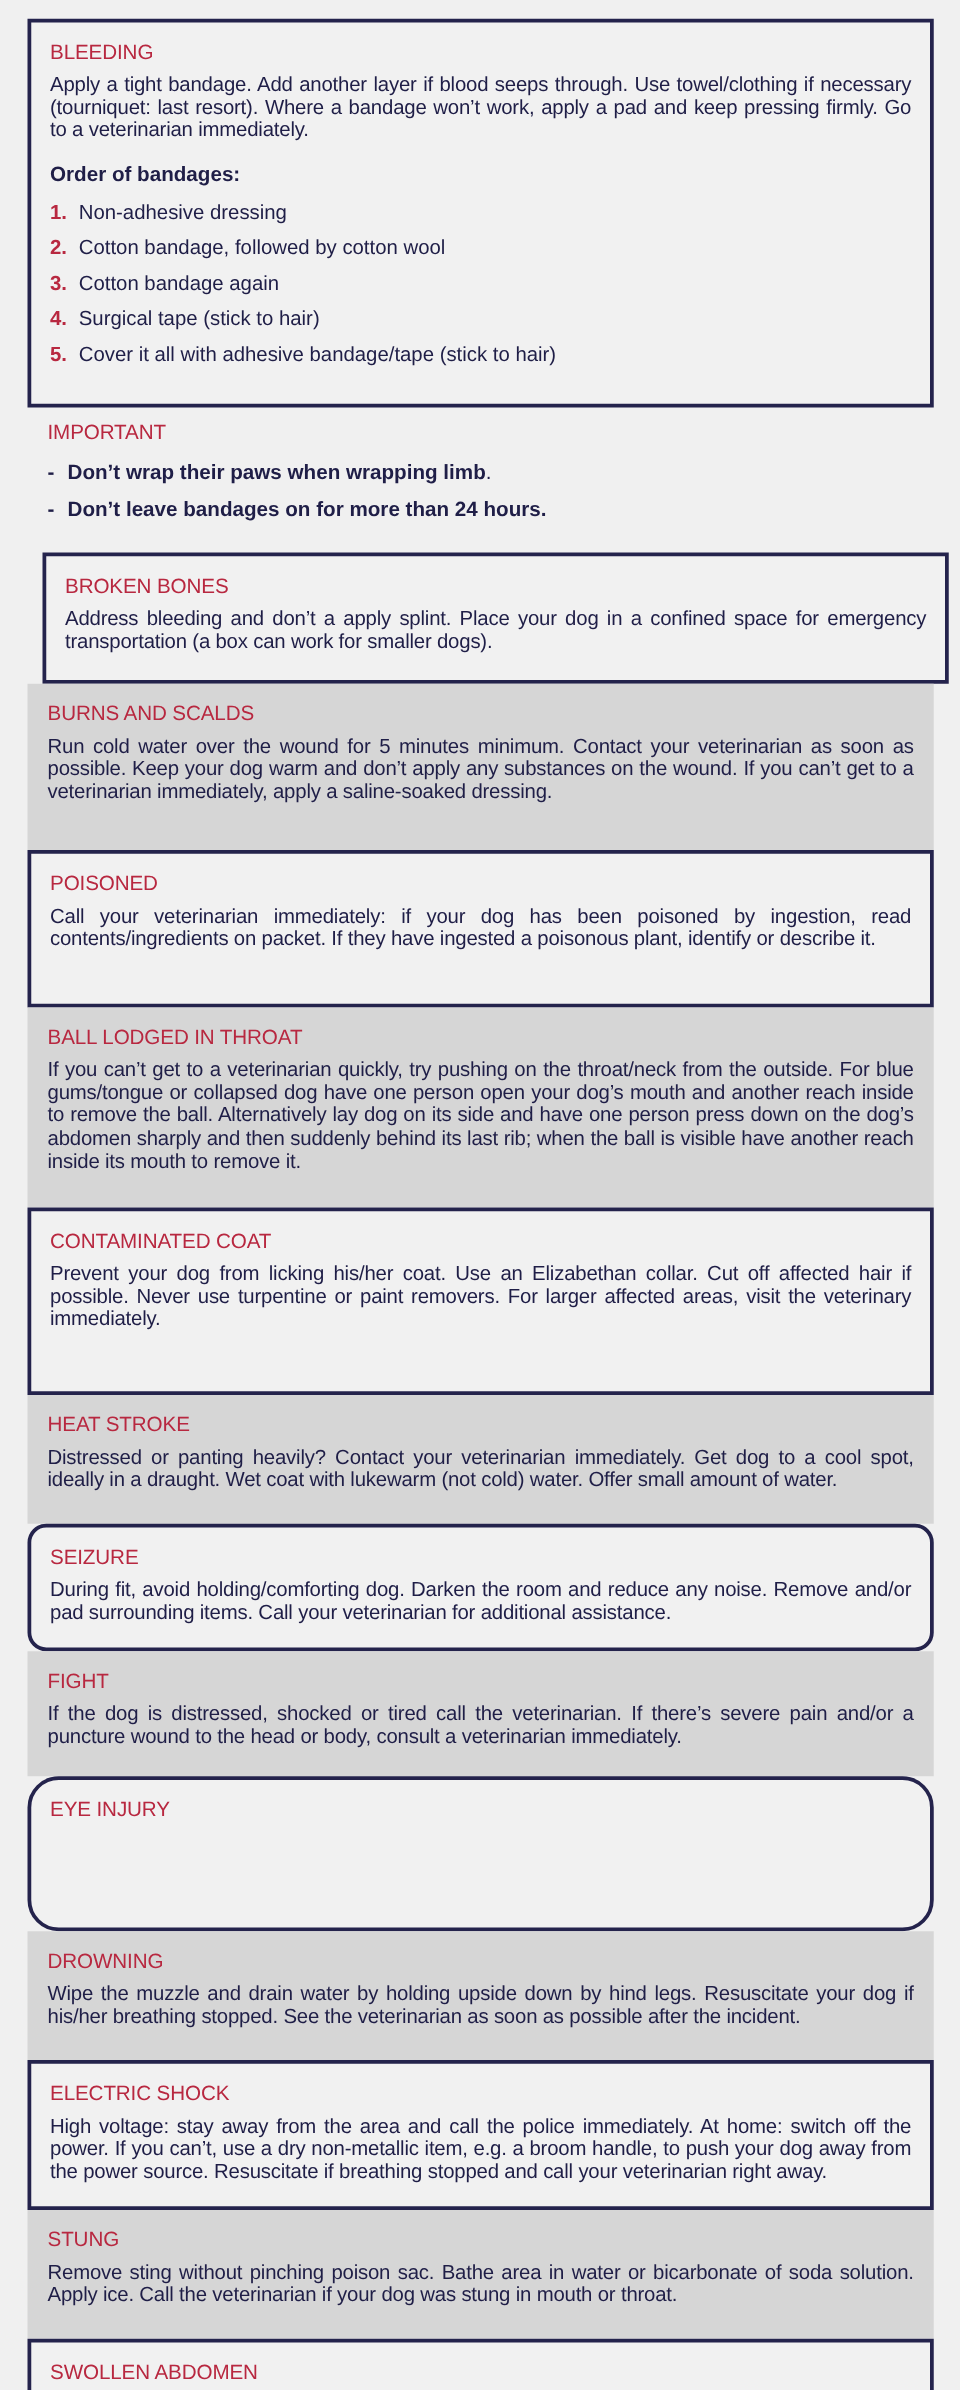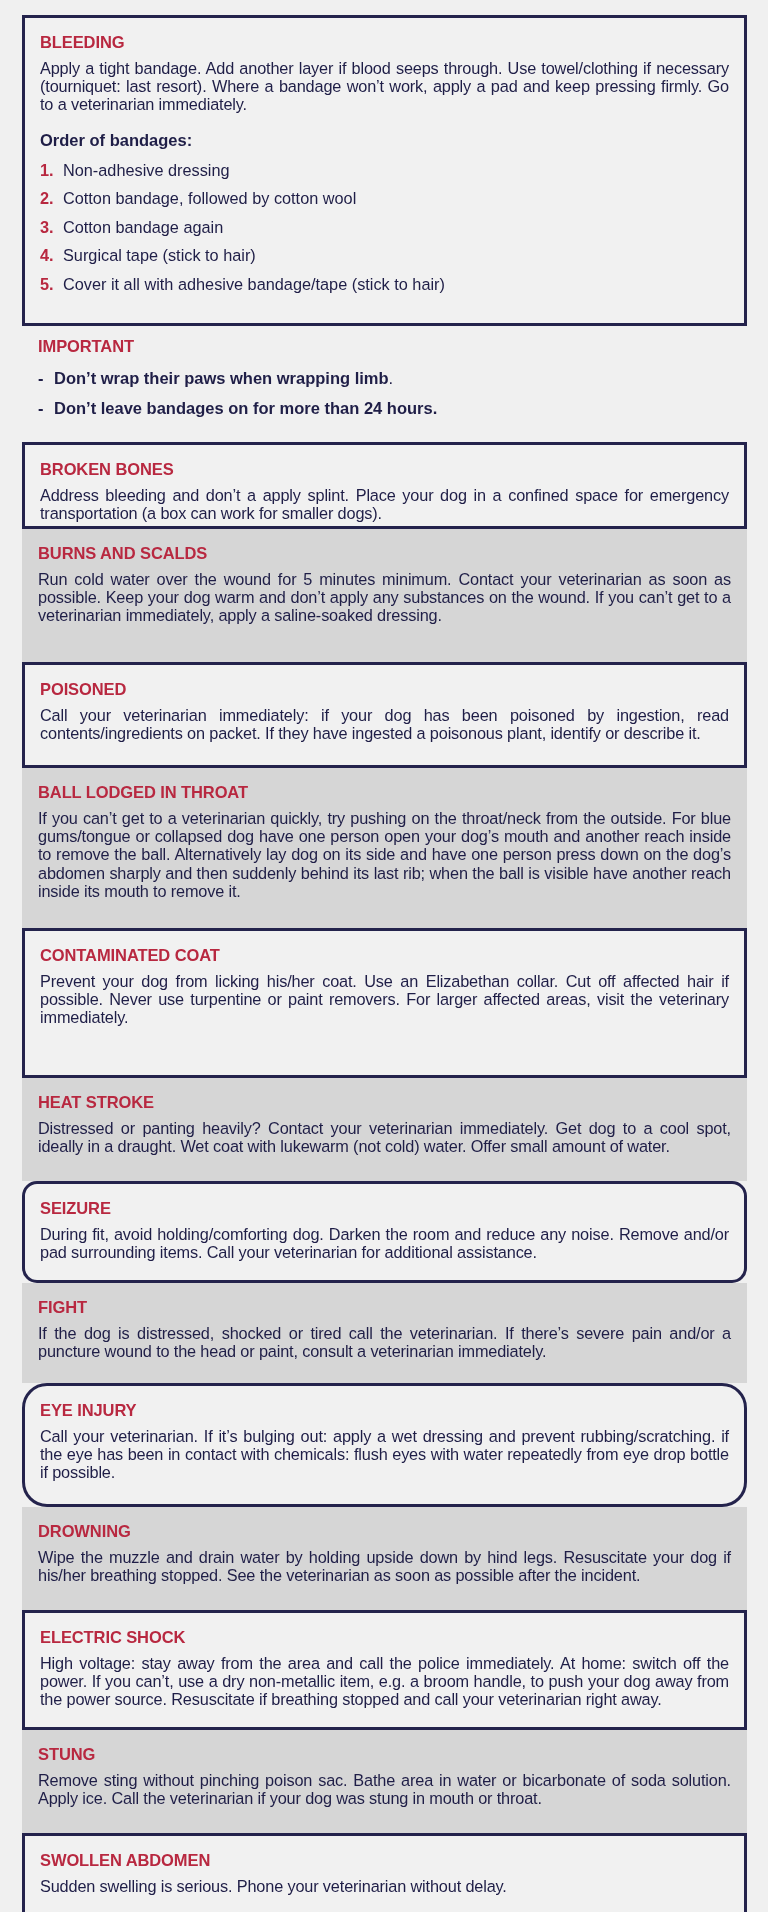--- a/index.html
+++ b/index.html
@@ -20,21 +20,21 @@
   }
   .sec.boxed {
     border: 3px solid #24234c;
     background: #f1f1f1;
     padding-left: 15px; padding-right: 15px;
   }
   .sec.gray { background: #d6d6d6; }
   .sec.plain { background: transparent; }
   .title {
     color: #b82840;
-    font-weight: bold;
+    font-weight: normal;
     font-size: 16.5px;
     letter-spacing: -0.1px;
     margin: 0 0 7px 0;
     line-height: 20px;
   }
   .body {
     font-size: 16.3px;
     line-height: 18.2px;
     text-align: justify;
     letter-spacing: -0.15px;
@@ -96,31 +96,31 @@
           <span class="tail">.</span>
         </li>
       <li>
           <span class="dash">-</span>
           <span>Don’t leave bandages on for more than 24 hours.</span>
           <span class="tail"></span>
         </li>
     </ul>
   </section>
 
-  <section class="sec boxed" style="height:87px;">
+  <section class="sec boxed" style="height:105px;margin-left:12px;">
     <h2 class="title">BROKEN BONES</h2>
     <p class="body">Address bleeding and don’t a apply splint. Place your dog in a confined space for emergency transportation (a box can work for smaller dogs).</p>
   </section>
 
   <section class="sec gray" style="height:133px;">
     <h2 class="title">BURNS AND SCALDS</h2>
     <p class="body">Run cold water over the wound for 5 minutes minimum. Contact your veterinarian as soon as possible. Keep your dog warm and don’t apply any substances on the wound. If you can’t get to a veterinarian immediately, apply a saline-soaked dressing.</p>
   </section>
 
-  <section class="sec boxed" style="height:106px;">
+  <section class="sec boxed" style="height:126px;">
     <h2 class="title">POISONED</h2>
     <p class="body">Call your veterinarian immediately: if your dog has been poisoned by ingestion, read contents/ingredients on packet. If they have ingested a poisonous plant, identify or describe it.</p>
   </section>
 
   <section class="sec gray" style="height:160px;">
     <h2 class="title">BALL LODGED IN THROAT</h2>
     <p class="body">If you can’t get to a veterinarian quickly, try pushing on the throat/neck from the outside. For blue gums/tongue or collapsed dog have one person open your dog’s mouth and another reach inside to remove the ball. Alternatively lay dog on its side and have one person press down on the dog’s abdomen sharply and then suddenly behind its last rib; when the ball is visible have another reach inside its mouth to remove it.</p>
   </section>
 
   <section class="sec boxed" style="height:150px;">
@@ -133,26 +133,25 @@
     <p class="body">Distressed or panting heavily? Contact your veterinarian immediately. Get dog to a cool spot, ideally in a draught. Wet coat with lukewarm (not cold) water. Offer small amount of water.</p>
   </section>
 
   <section class="sec boxed" style="height:102px;border-radius:15px;">
     <h2 class="title">SEIZURE</h2>
     <p class="body">During fit, avoid holding/comforting dog. Darken the room and reduce any noise. Remove and/or pad surrounding items. Call your veterinarian for additional assistance.</p>
   </section>
 
   <section class="sec gray" style="height:100px;">
     <h2 class="title">FIGHT</h2>
-    <p class="body">If the dog is distressed, shocked or tired call the veterinarian. If there’s severe pain and/or a puncture wound to the head or paint, consult a veterinarian immediately.</p>
+    <p class="body">If the dog is distressed, shocked or tired call the veterinarian. If there’s severe pain and/or a puncture wound to the head or body, consult a veterinarian immediately.</p>
   </section>
 
   <section class="sec boxed" style="height:124px;border-radius:25px;">
     <h2 class="title">EYE INJURY</h2>
-    <p class="body">Call your veterinarian. If it’s bulging out: apply a wet dressing and prevent rubbing/scratching. if the eye has been in contact with chemicals: flush eyes with water repeatedly from eye drop bottle if possible.</p>
   </section>
 
   <section class="sec gray" style="height:103px;">
     <h2 class="title">DROWNING</h2>
     <p class="body">Wipe the muzzle and drain water by holding upside down by hind legs. Resuscitate your dog if his/her breathing stopped. See the veterinarian as soon as possible after the incident.</p>
   </section>
 
   <section class="sec boxed" style="height:120px;">
     <h2 class="title">ELECTRIC SHOCK</h2>
     <p class="body">High voltage: stay away from the area and call the police immediately. At home: switch off the power. If you can’t, use a dry non-metallic item, e.g. a broom handle, to push your dog away from the power source. Resuscitate if breathing stopped and call your veterinarian right away.</p>

